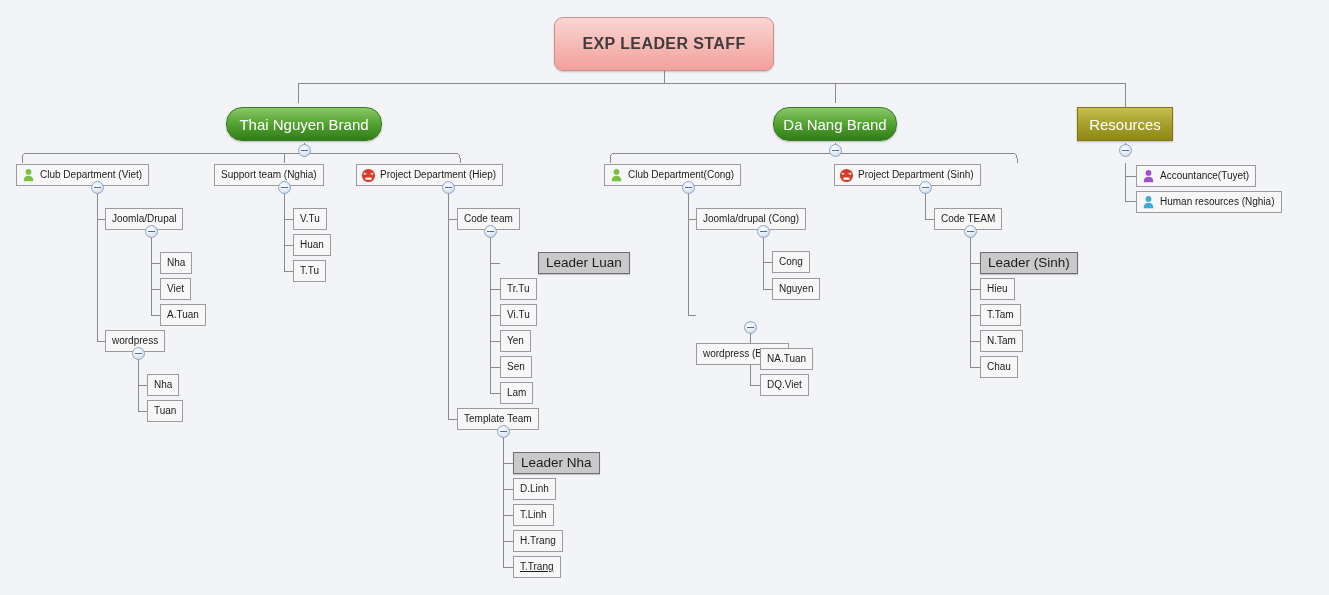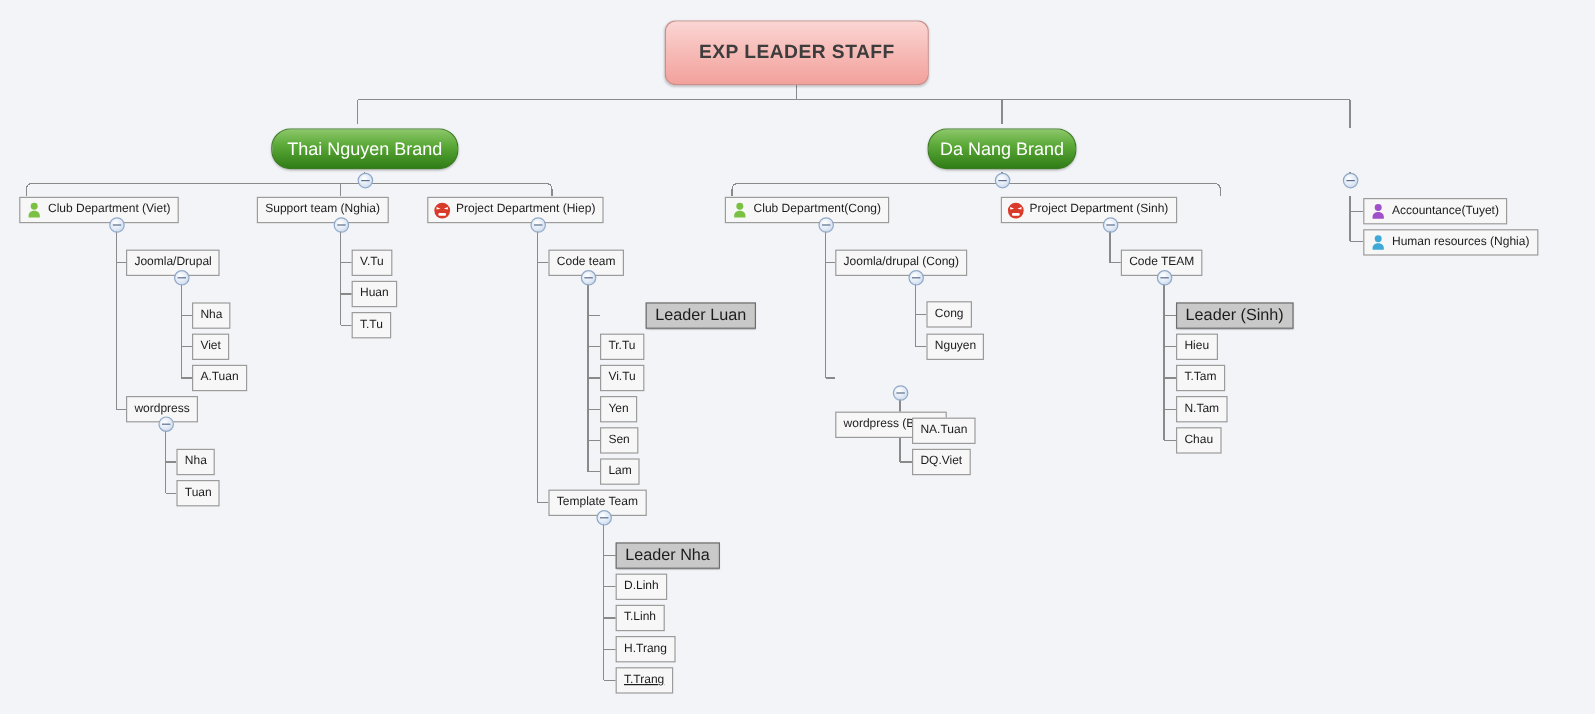--- a/index.html
+++ b/index.html
@@ -196,20 +196,23 @@
   <div class="node n-green" style="left:226px;top:107px;width:156px;">
     <span class="lbl">Thai Nguyen Brand</span>
   </div>
   <div class="toggle" style="left:298px;top:144px;"></div>
 
   <div class="node n-green" style="left:773px;top:107px;width:124px;">
     <span class="lbl">Da Nang Brand</span>
   </div>
   <div class="toggle" style="left:829px;top:144px;"></div>
 
+  <div class="node n-olive" style="left:1077px;top:107px;width:96px;">
+    <span class="lbl">Resources</span>
+  </div>
   <div class="toggle" style="left:1119px;top:144px;"></div>
 
   <div class="node n-plain icoed" style="left:16px;top:164px;">
     <span class="ico">
       <svg viewBox="0 0 16 16">
           <circle cx="8" cy="4.2" r="3.1" fill="#7ac143"></circle>
           <path d="M8 8.2c-3.1 0-5 1.9-5 4.3v1.6h10v-1.6c0-2.4-1.9-4.3-5-4.3z" fill="#7ac143"></path>
         </svg>
     </span>
     <span class="lbl">Club Department (Viet)</span>

